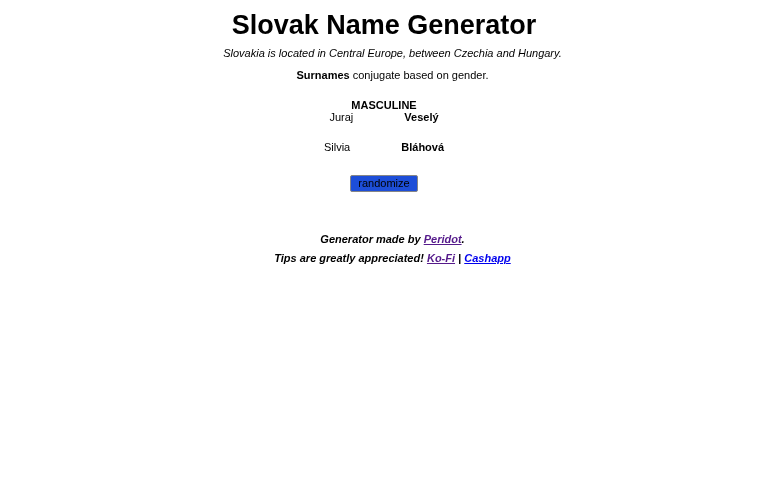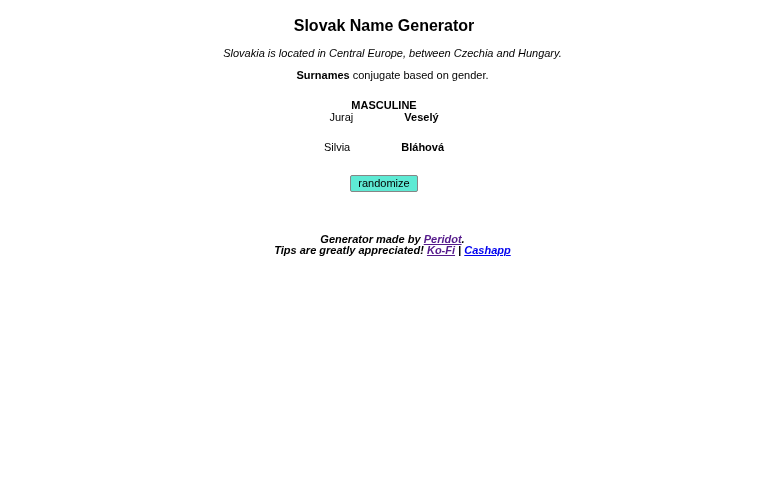--- a/index.html
+++ b/index.html
@@ -8,26 +8,26 @@
     width: 768px;
     height: 480px;
     background: #ffffff;
     color: #000000;
     font-family: "Liberation Sans", "DejaVu Sans", sans-serif;
     font-size: 11px;
     text-align: center;
     overflow: hidden;
   }
   h1.page-title {
-    font-size: 16px;
+    font-size: 27px;
     font-weight: bold;
     line-height: 23px;
     margin: 14px 0 10px 0;
   }
-  p { margin: 0; padding-left: 17px; }
+  p { margin: 8px; padding-left: 17px; }
   .intro {
     font-style: italic;
     line-height: 12px;
     margin-bottom: 10px;
   }
   .surnames-note {
     line-height: 12px;
     margin-bottom: 19px;
   }
   .surnames-note b { font-weight: bold; }
@@ -35,21 +35,21 @@
     line-height: 11.5px;
     margin-bottom: 19px;
   }
   .gender-label { font-weight: bold; }
   .surname { font-weight: bold; margin-left: 48px; }
   .button-row { margin: 21px 0 0 0; }
   button.randomize-button {
     font-family: inherit;
     font-size: 11px;
     color: #000000;
-    background: #5eead4;
+    background: #1d4ed8;
     border: 1px solid #868686;
     border-radius: 2px;
     padding: 1px 7px 2px 7px;
     line-height: 12px;
     cursor: pointer;
   }
   .footer {
     margin-top: 42px;
     font-weight: bold;
     line-height: 11.5px;

